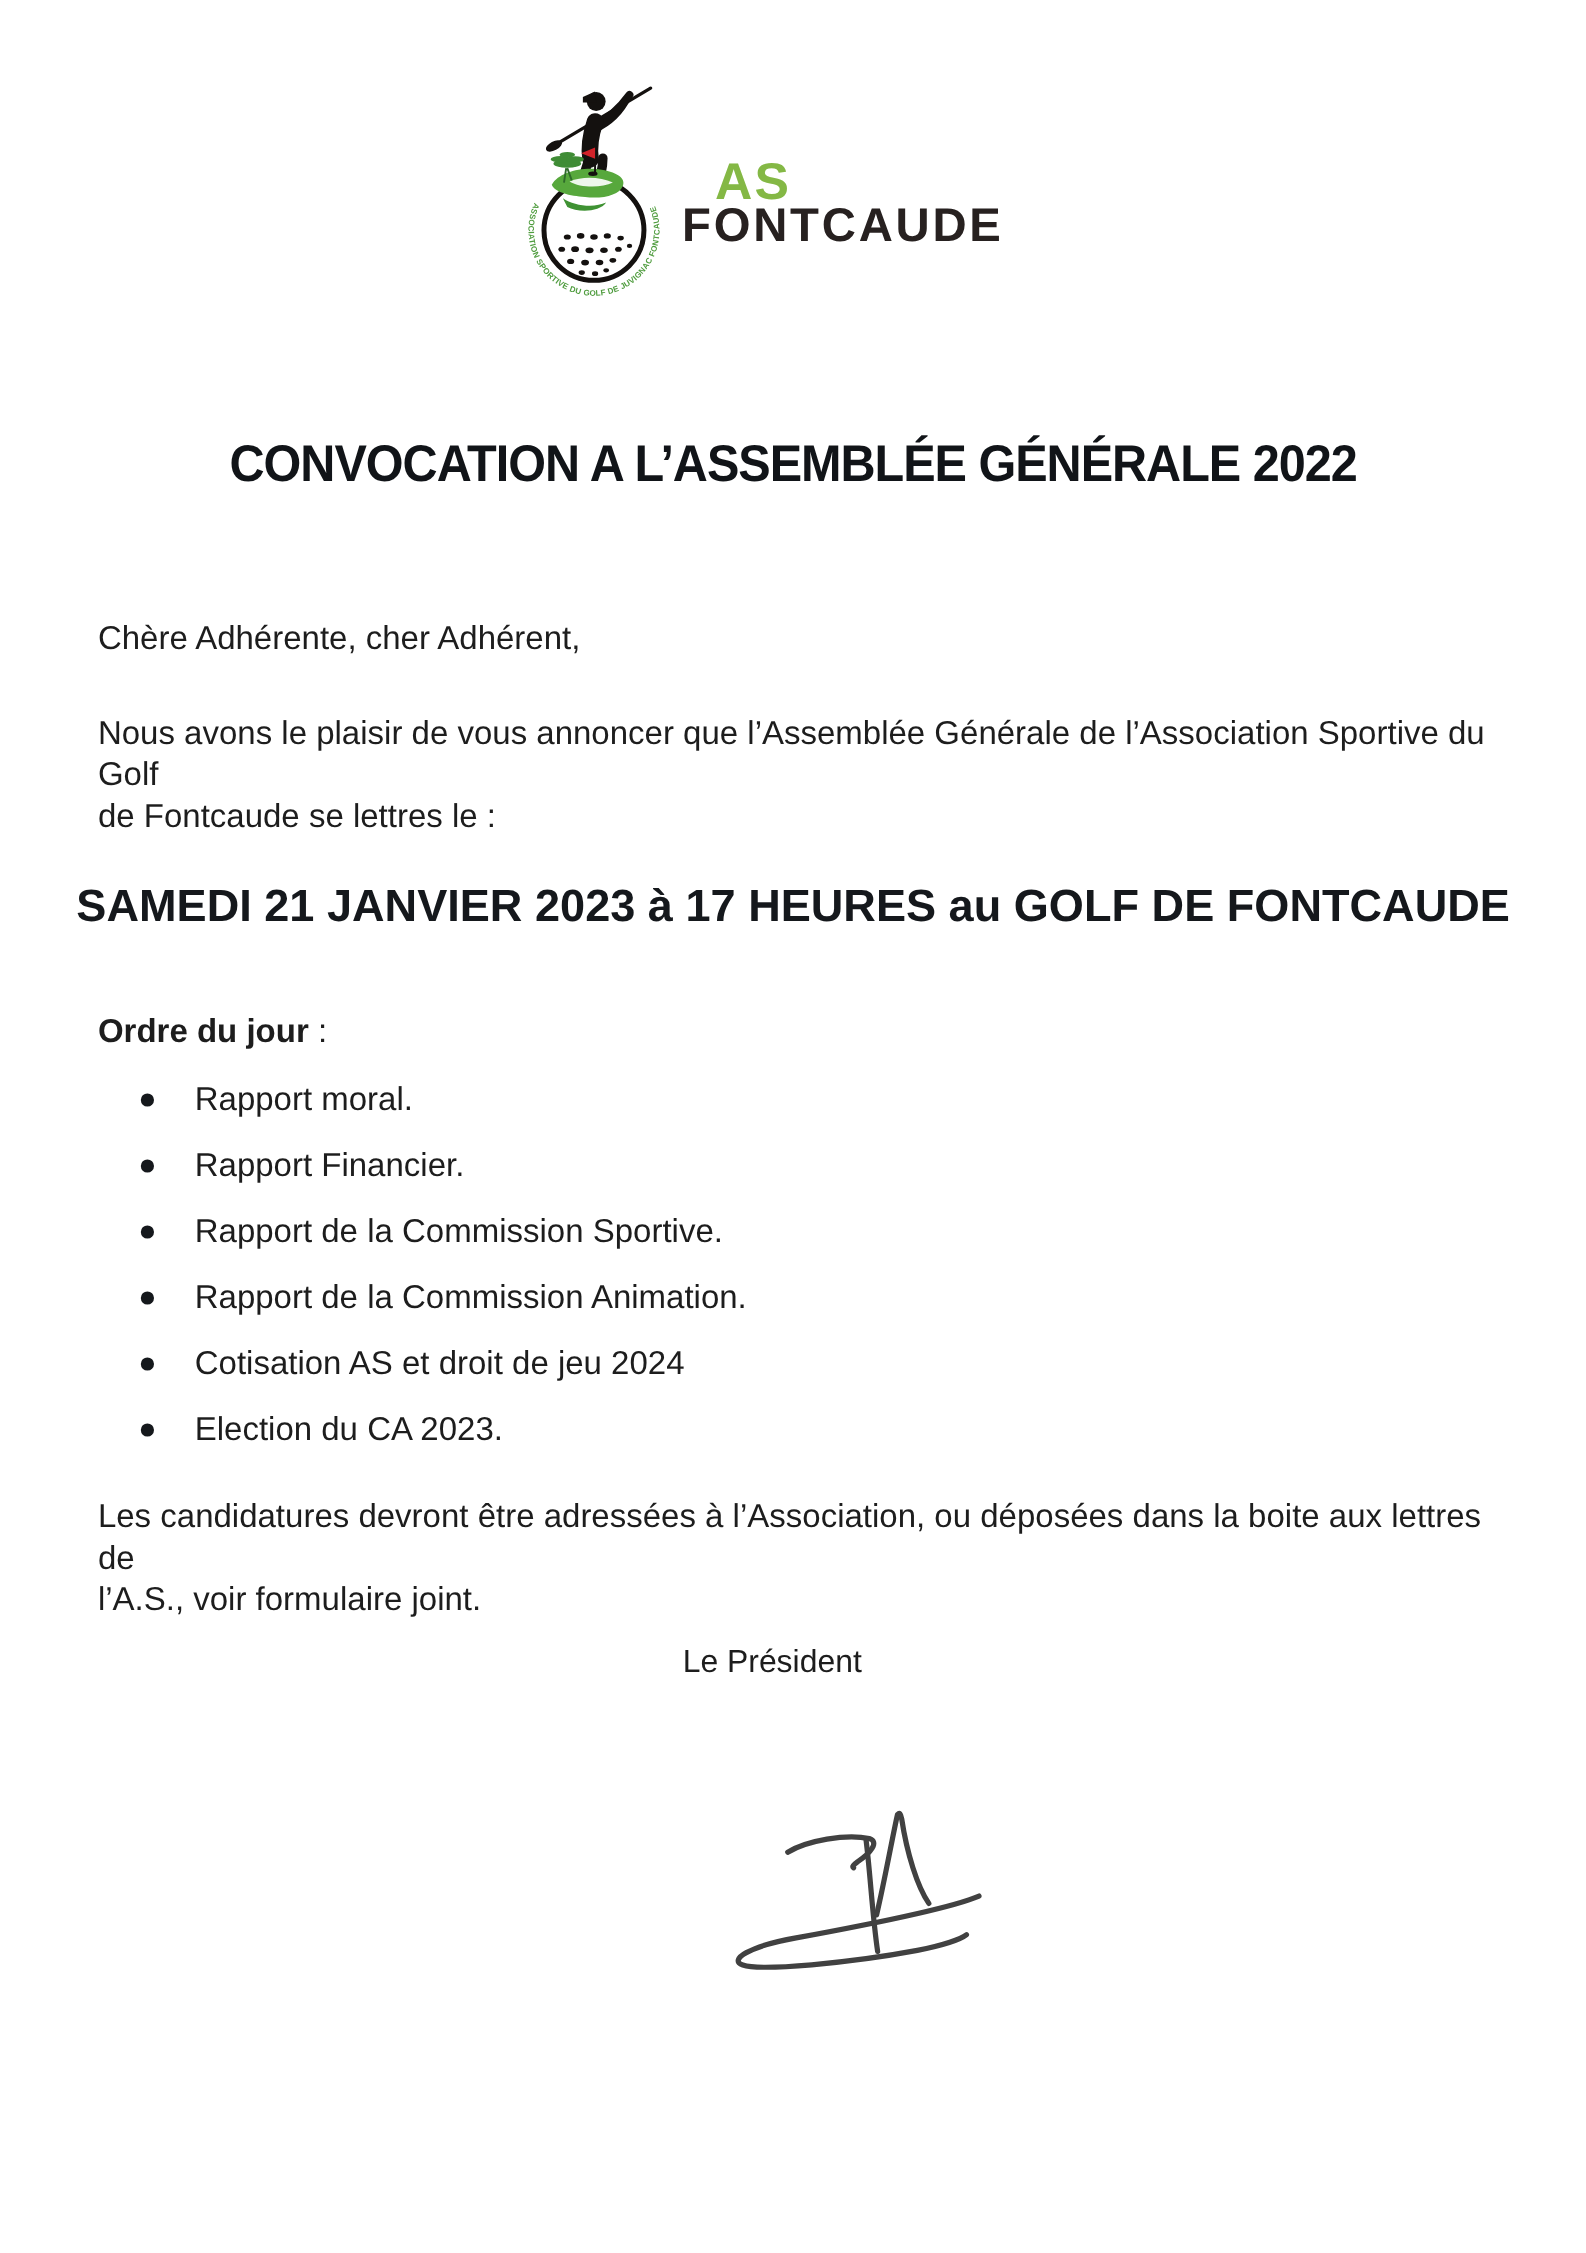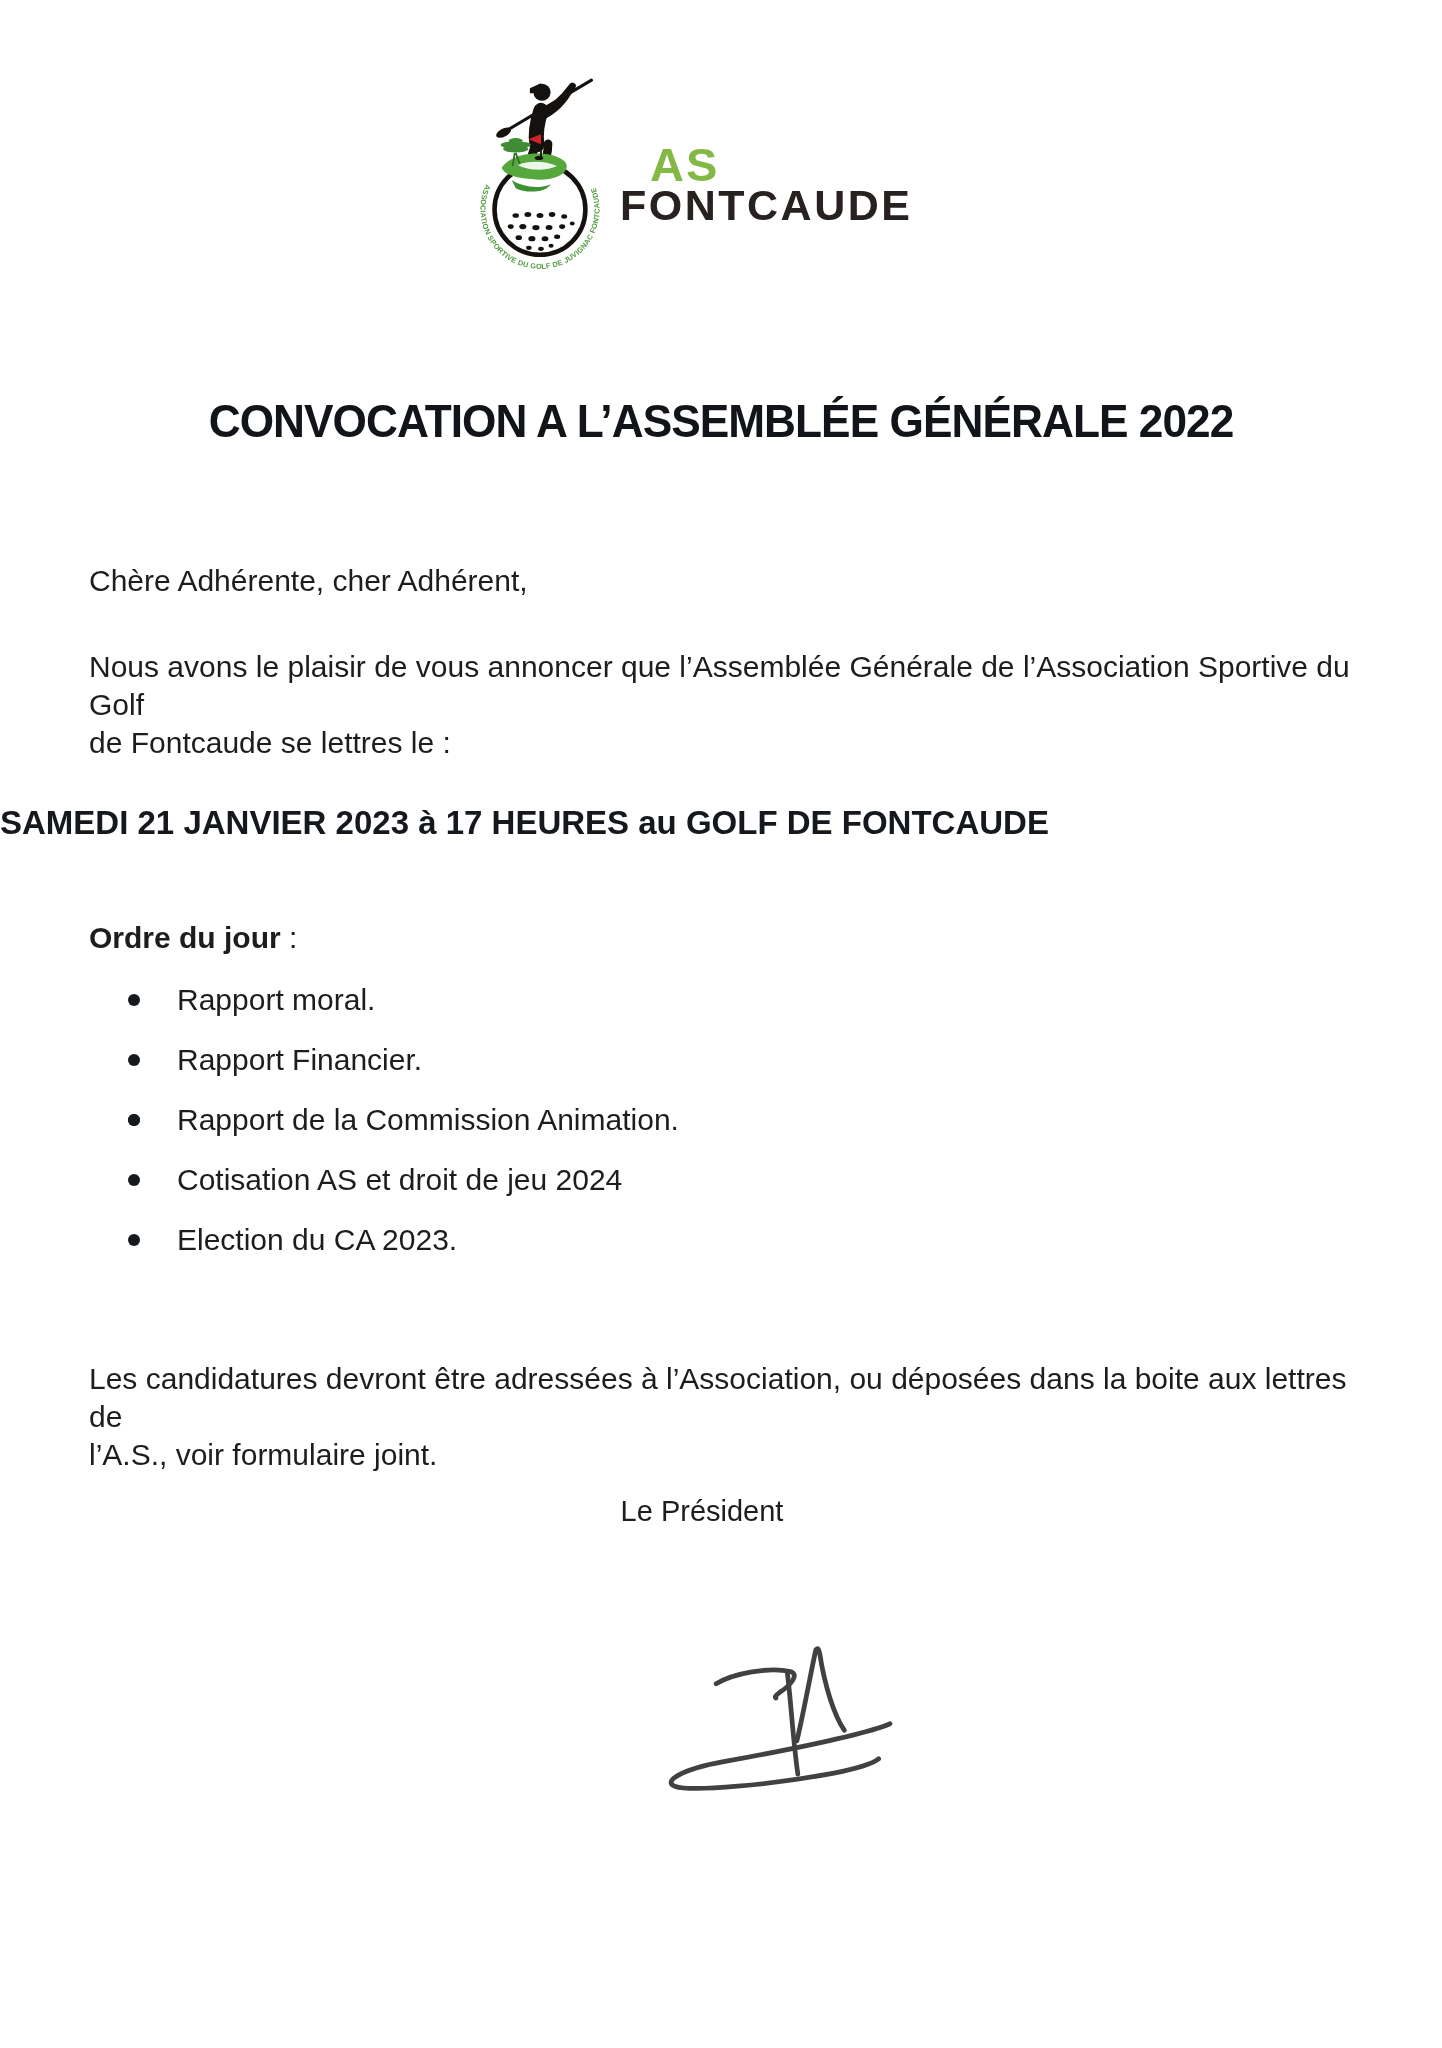--- a/index.html
+++ b/index.html
@@ -27,22 +27,22 @@
   }
   
   .title{
     position:absolute;left:0;top:393px;width:1442px;margin:0;
     text-align:center;font-size:47px;font-weight:bold;letter-spacing:-1px;
     color:#111418;line-height:56px;transform:scaleX(.94);transform-origin:center;
   }
   .salutation{position:absolute;left:89px;top:562px;font-size:30px;line-height:38px;}
   .intro{position:absolute;left:89px;top:648px;width:1290px;font-size:30px;line-height:38px;}
   .event-line{
-    position:absolute;left:0;top:804px;width:1442px;
-    font-size:33px;font-weight:bold;line-height:38px;color:#15181c;
+    position:absolute;left:0;top:804px;width:1442px;text-align:center;
+    font-size:41px;font-weight:bold;line-height:38px;color:#15181c;
   }
   .agenda-head{position:absolute;left:89px;top:899px;font-size:30px;line-height:38px;margin-top:20px;}
   .agenda-head .bold{font-weight:bold;}
   .agenda{
     position:absolute;left:89px;top:981px;margin:0;padding:0;list-style:none;
     font-size:30px;line-height:38px;
   }
   .agenda li{position:relative;padding-left:88px;margin-bottom:22px;}
   .agenda .dot{
     position:absolute;left:39px;top:13px;width:12px;height:12px;border-radius:50%;
@@ -151,20 +151,21 @@
     <li>
       <span class="dot"></span>
       <span>Rapport moral.</span>
     </li>
     <li>
       <span class="dot"></span>
       <span>Rapport Financier.</span>
     </li>
     <li>
       <span class="dot"></span>
+      <span>Rapport de la Commission Sportive.</span>
     </li>
     <li>
       <span class="dot"></span>
       <span>Rapport de la Commission Animation.</span>
     </li>
     <li>
       <span class="dot"></span>
       <span>Cotisation AS et droit de jeu 2024</span>
     </li>
     <li>

